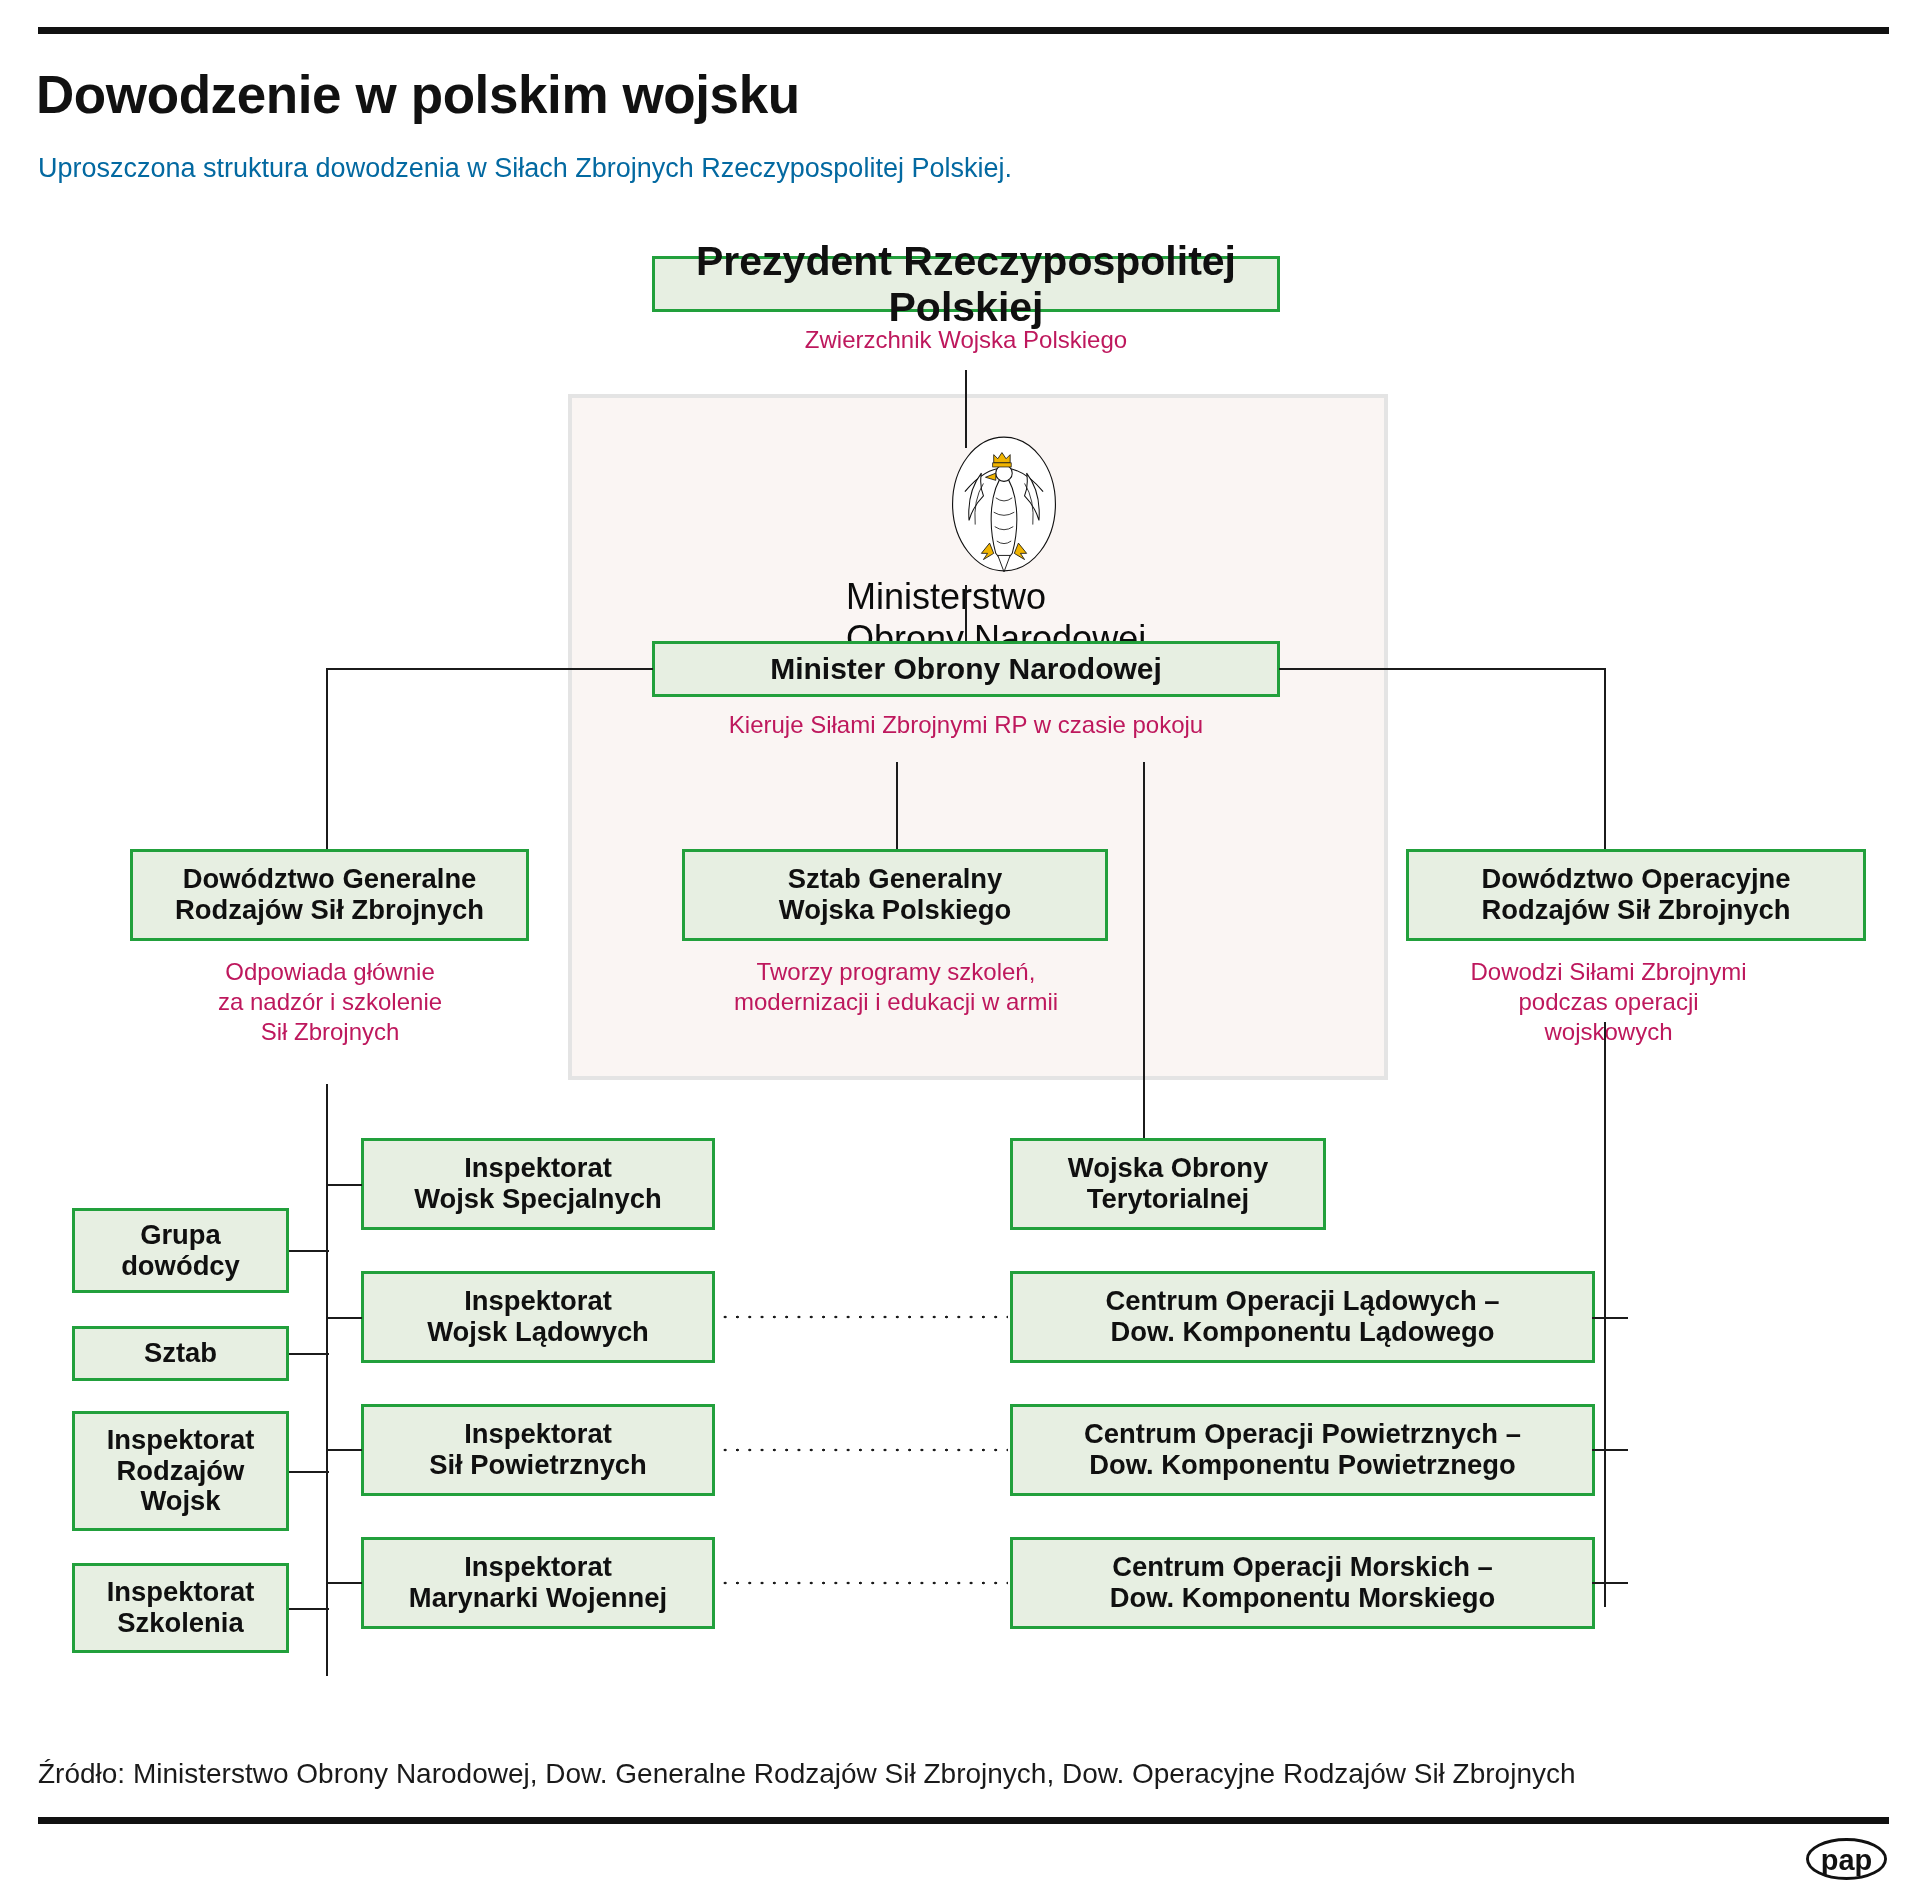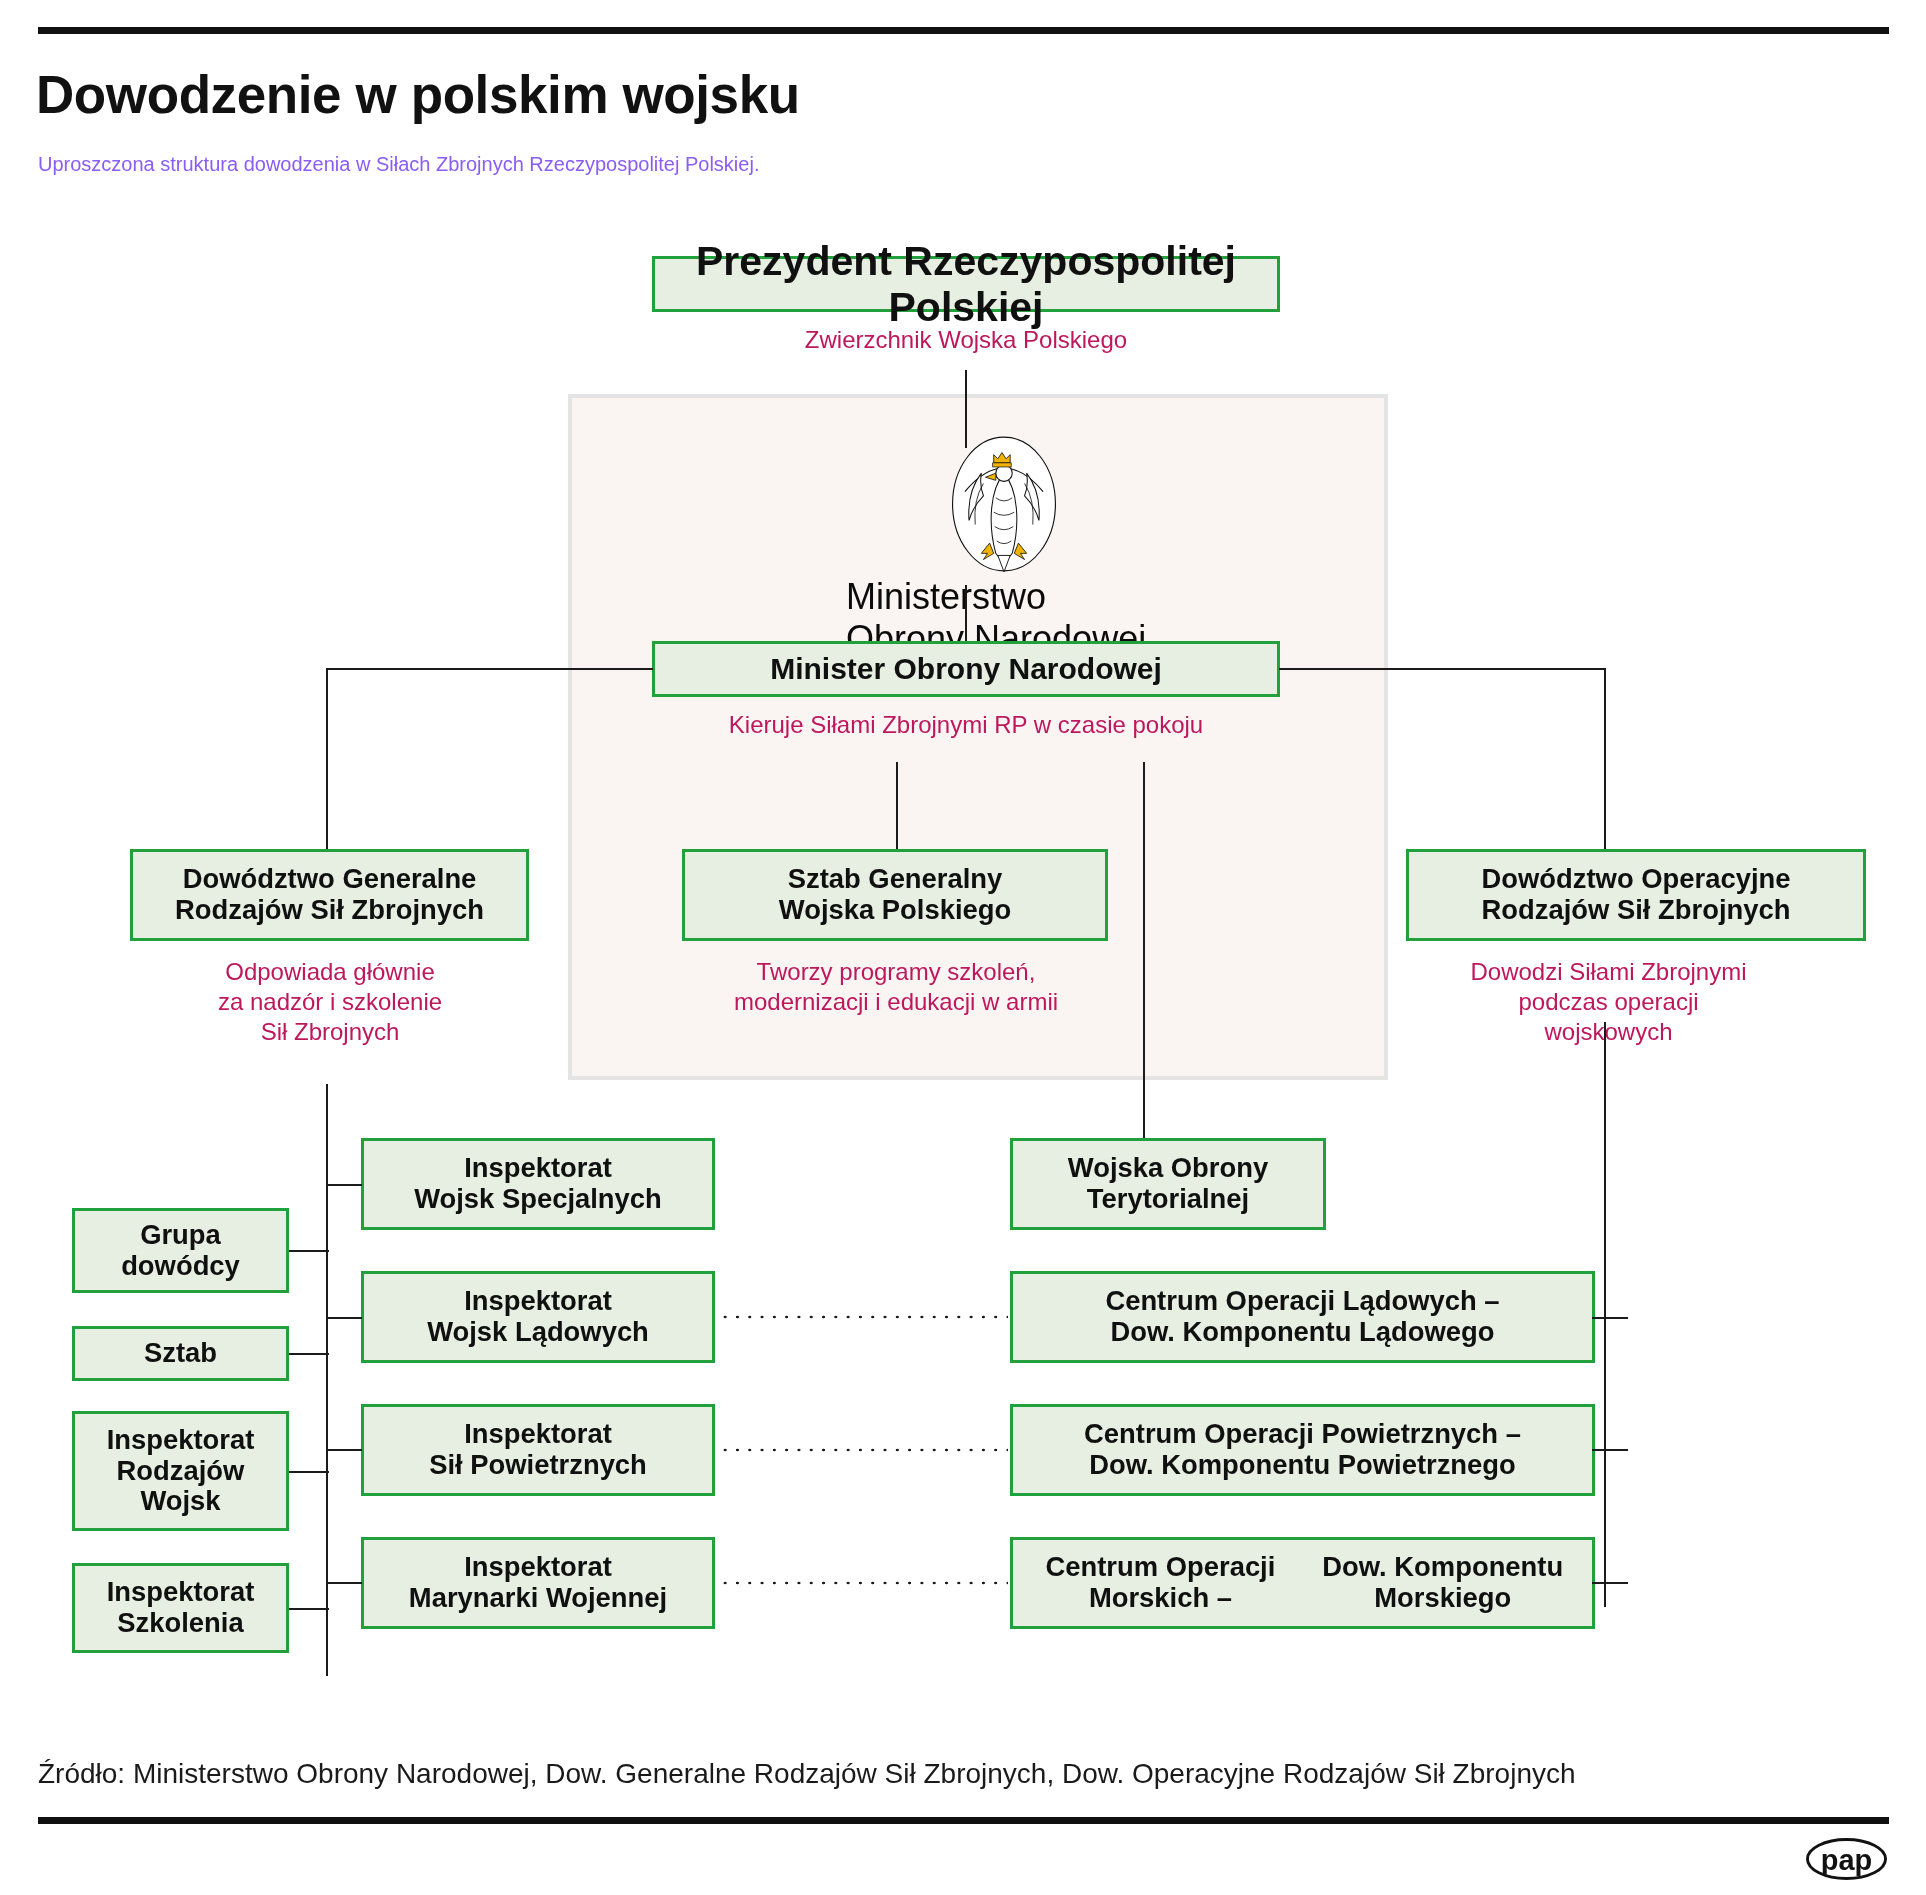--- a/index.html
+++ b/index.html
@@ -26,23 +26,23 @@
     left: 36px; top: 64px;
     font-size: 53px;
     font-weight: 700;
     letter-spacing: -0.4px;
     color: #111111;
     white-space: nowrap;
   }
   .subtitle {
     position: absolute;
     left: 38px; top: 153px;
-    font-size: 20px;
+    font-size: 27px;
     font-weight: 400;
-    color: #8b5cf6;
+    color: #0369a1;
     white-space: nowrap;
   }
 
   
   .gray-panel {
     position: absolute;
     left: 568px; top: 394px;
     width: 820px; height: 686px;
     background: #e4e4e4;
     padding: 4.3px;
@@ -287,21 +287,21 @@
   <div class="ln lnh" style="left:289px; top:1608px; width:40px;"></div>
 
   <div class="gbox" style="left:1010px; top:1271px; width:585px; height:92px; font-size:27.4px; flex-direction:column;">
     <span>Centrum Operacji Lądowych –</span>
     <span>Dow. Komponentu Lądowego</span>
   </div>
   <div class="gbox" style="left:1010px; top:1404px; width:585px; height:92px; font-size:27.4px; flex-direction:column;">
     <span>Centrum Operacji  Powietrznych –</span>
     <span>Dow. Komponentu Powietrznego</span>
   </div>
-  <div class="gbox" style="left:1010px; top:1537px; width:585px; height:92px; font-size:27.4px; text-align:center;">
+  <div class="gbox" style="left:1010px; top:1537px; width:585px; height:92px; font-size:27.4px; flex-direction:column;text-align:center;">
     <span>Centrum Operacji Morskich –</span>
     <span>Dow. Komponentu Morskiego</span>
   </div>
 
   <div class="ln lnh" style="left:1592px; top:1317px; width:36px;"></div>
   <div class="ln lnh" style="left:1592px; top:1449px; width:36px;"></div>
   <div class="ln lnh" style="left:1592px; top:1582px; width:36px;"></div>
 
   <div class="dotted" style="left:719px; top:1315px; width:289px;"></div>
   <div class="dotted" style="left:719px; top:1448px; width:289px;"></div>

